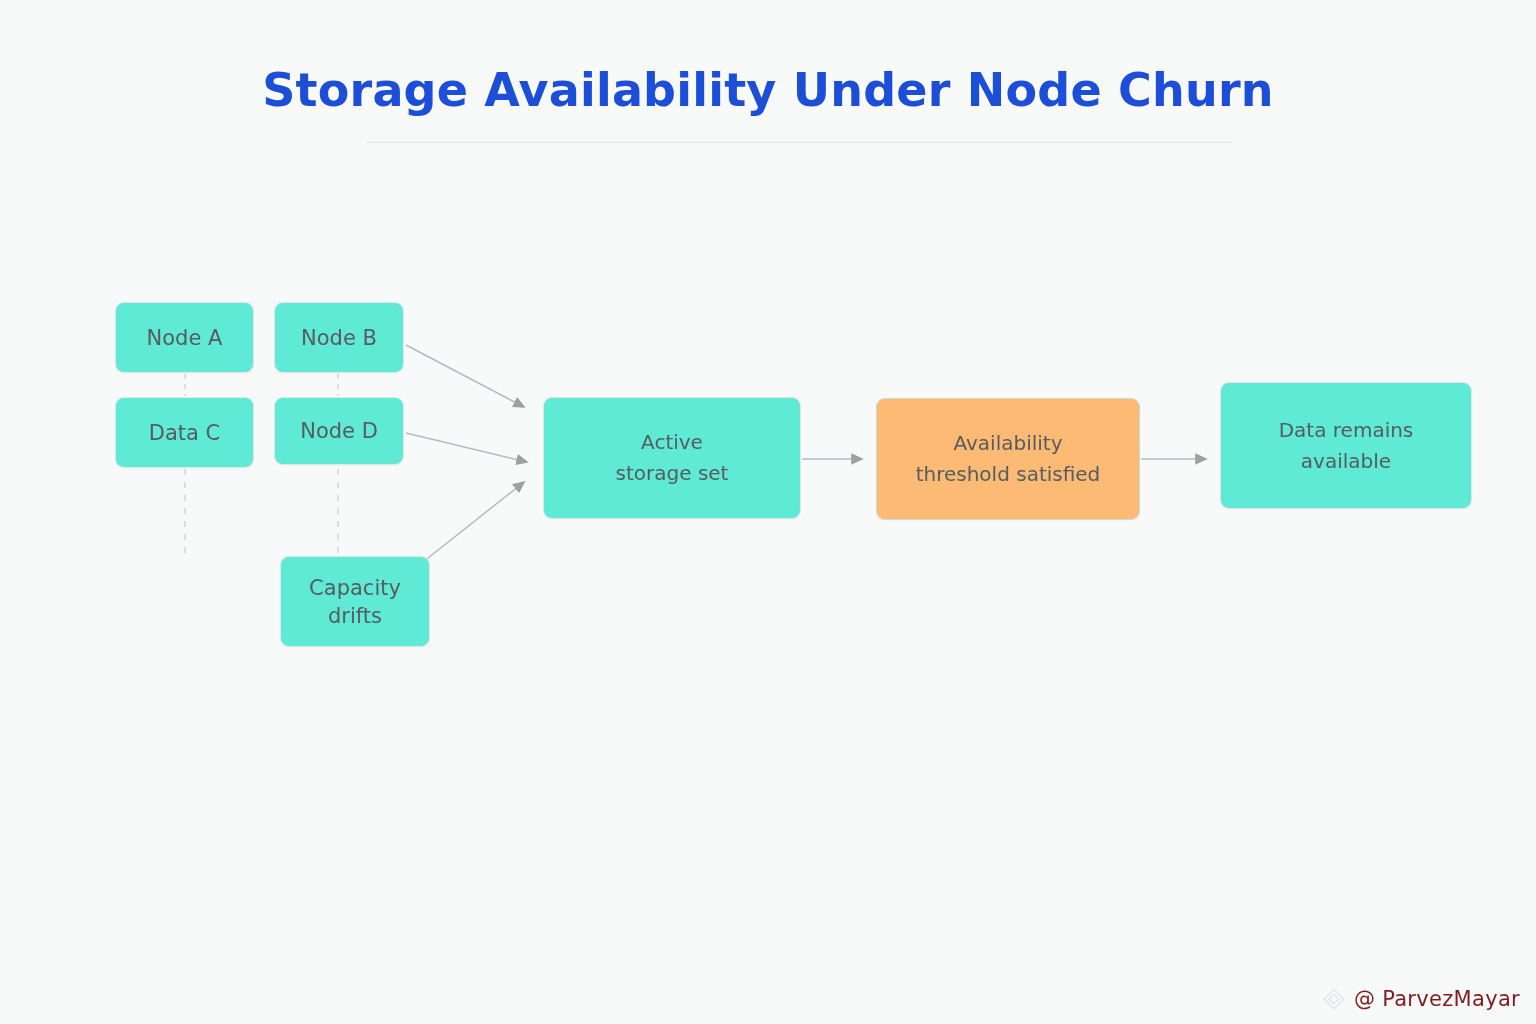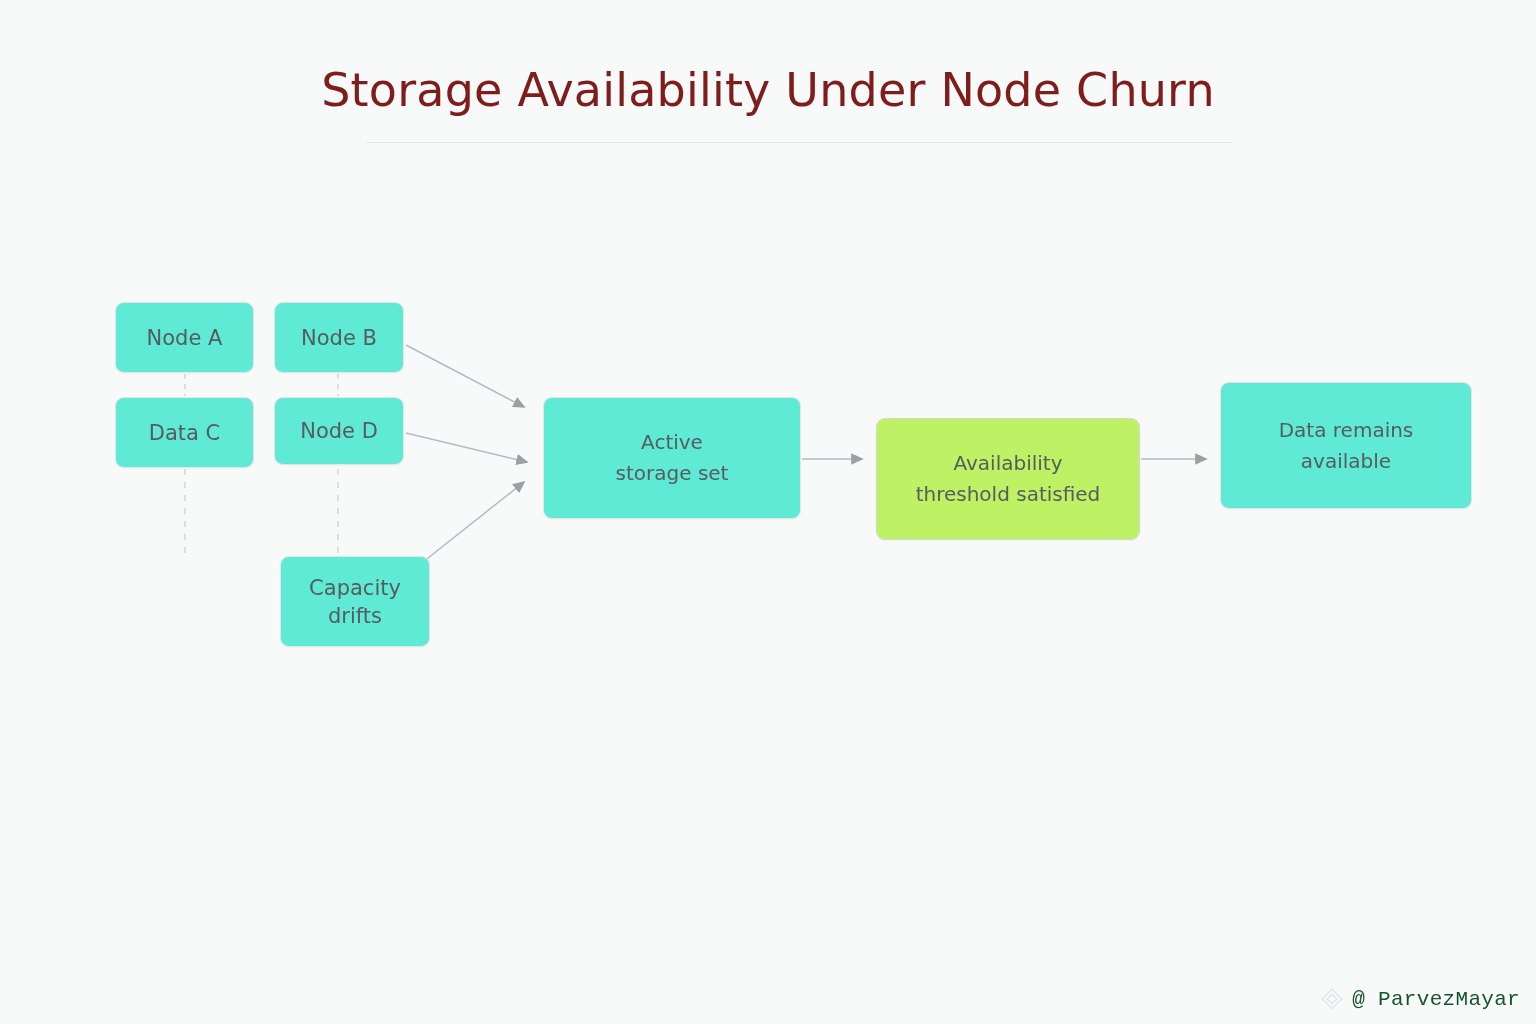--- a/index.html
+++ b/index.html
@@ -24,22 +24,22 @@
   
   #title-block {
     position: absolute;
     left: 0;
     top: 62px;
     width: 1536px;
     text-align: center;
   }
   #page-title {
     font-size: 46px;
-    font-weight: 400;
-    color: #7f1d1d;
+    font-weight: 700;
+    color: #1d4ed8;
     letter-spacing: 0.2px;
     line-height: 56px;
     white-space: nowrap;
   }
   #title-rule {
     position: absolute;
     left: 366px;
     top: 142px;
     width: 866px;
     height: 1px;
@@ -59,23 +59,22 @@
     text-align: center;
     color: #575c60;
     font-size: 21px;
     line-height: 28px;
     padding: 4px 8px;
     box-shadow: 0 1px 2px rgba(120,130,135,0.055);
   }
   .node.small { font-size: 21px; }
   .node.mid   { font-size: 20px; line-height: 31px; }
   .node.green {
-    background: #bef264;
+    background: #fdba74;
     border-color: #cfdacf;
-    margin-top: 20px;
   }
   .node .lbl { display: block; white-space: pre-line; }
 
   
   #node-a        { left: 115px; top: 302px; width: 139px; height: 71px; }
   #node-b        { left: 274px; top: 302px; width: 130px; height: 71px; }
   #node-c        { left: 115px; top: 397px; width: 139px; height: 71px; }
   #node-d        { left: 274px; top: 397px; width: 130px; height: 68px; }
   #operator-box  { left: 110px; top: 562px; width: 147px; height: 91px; }
   #capacity-box  { left: 280px; top: 556px; width: 150px; height: 91px; }
@@ -97,21 +96,21 @@
     right: 16px;
     bottom: 12px;
     display: flex;
     align-items: center;
     gap: 7px;
     color: #dfe4e6;
     font-size: 21px;
     letter-spacing: 0.3px;
     user-select: none;
   }
-  #watermark .wm-text { color: #14532d; font-family: Liberation Mono, monospace; }
+  #watermark .wm-text { color: #7f1d1d; }
   #watermark svg { display: block; }
 </style>
 </head>
 <body>
 
 <div id="canvas">
 
   <div id="title-block">
     <div id="page-title">Storage Availability Under Node Churn</div>
   </div>

